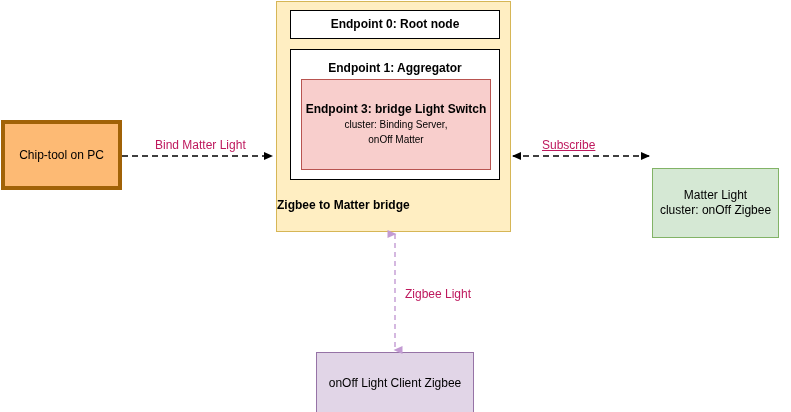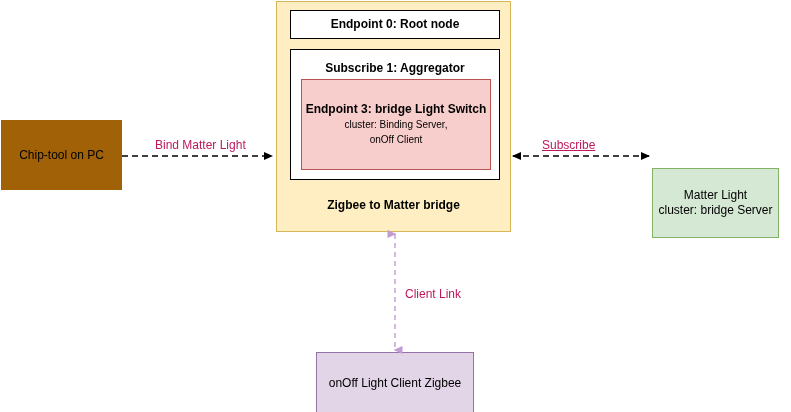--- a/index.html
+++ b/index.html
@@ -32,40 +32,40 @@
     line-height: 15px;
     color: #000000;
   }
 
   
   #chip-tool-box {
     left: 1px;
     top: 120px;
     width: 121px;
     height: 70px;
-    background: #a16207;
+    background: #fdba74;
     border: 4px solid #a16207;
   }
 
   
   #bridge-box {
     left: 276px;
     top: 1px;
     width: 235px;
     height: 231px;
     background: #ffeec2;
     border: 1px solid #d6b656;
     display: block;
   }
   #bridge-label {
     position: absolute;
     left: 0;
     right: 0;
     top: 196px;
-    text-align: center;
+    text-align: left;
     font-size: 12px;
     font-weight: bold;
     color: #000000;
   }
 
   
   #endpoint0-box {
     left: 290px;
     top: 10px;
     width: 210px;
@@ -168,32 +168,32 @@
 
   <div class="box" id="bridge-box">
     <div id="bridge-label">Zigbee to Matter bridge</div>
   </div>
 
   <div class="box" id="endpoint0-box">
     <span>Endpoint 0: Root node</span>
   </div>
 
   <div class="box" id="endpoint1-box">
-    <div id="endpoint1-label">Subscribe 1: Aggregator</div>
+    <div id="endpoint1-label">Endpoint 1: Aggregator</div>
   </div>
 
   <div class="box" id="endpoint3-box">
     <span id="endpoint3-title">Endpoint 3: bridge Light Switch</span>
     <span class="endpoint3-line">cluster: Binding Server,</span>
-    <span class="endpoint3-line">onOff Client</span>
+    <span class="endpoint3-line">onOff Matter</span>
   </div>
 
   <div class="box" id="matter-light-box">
     <span>Matter Light</span>
-    <span>cluster: bridge Server</span>
+    <span>cluster: onOff Zigbee</span>
   </div>
 
   <div class="box" id="zigbee-switch-box">
     <span>onOff Light Client Zigbee</span>
   </div>
 
   <svg class="edge-svg" id="edge-bind-svg">
     <defs>
       <marker id="arrow-right-black" markerWidth="10" markerHeight="10" refX="8" refY="4" orient="auto" markerUnits="userSpaceOnUse">
         <path d="M0,0 L9,4 L0,8 z" fill="#000000"></path>
@@ -220,15 +220,15 @@
     <defs>
       <marker id="arrow-up-purple" markerWidth="12" markerHeight="12" refX="4" refY="1.5" orient="auto" markerUnits="userSpaceOnUse">
         <path d="M0,9 L4,0 L8,9 z" fill="#c39bd3"></path>
       </marker>
       <marker id="arrow-down-purple" markerWidth="12" markerHeight="12" refX="4" refY="7.5" orient="auto" markerUnits="userSpaceOnUse">
         <path d="M0,0 L8,0 L4,9 z" fill="#c39bd3"></path>
       </marker>
     </defs>
     <line x1="30" y1="9" x2="30" y2="125" stroke="#c39bd3" stroke-width="1.4" stroke-dasharray="5 4" marker-start="url(#arrow-up-purple)" marker-end="url(#arrow-down-purple)"></line>
   </svg>
-  <div class="edge-label" id="zigbee-label">Client Link</div>
+  <div class="edge-label" id="zigbee-label">Zigbee Light</div>
 
 </div>
 
 </body></html>

